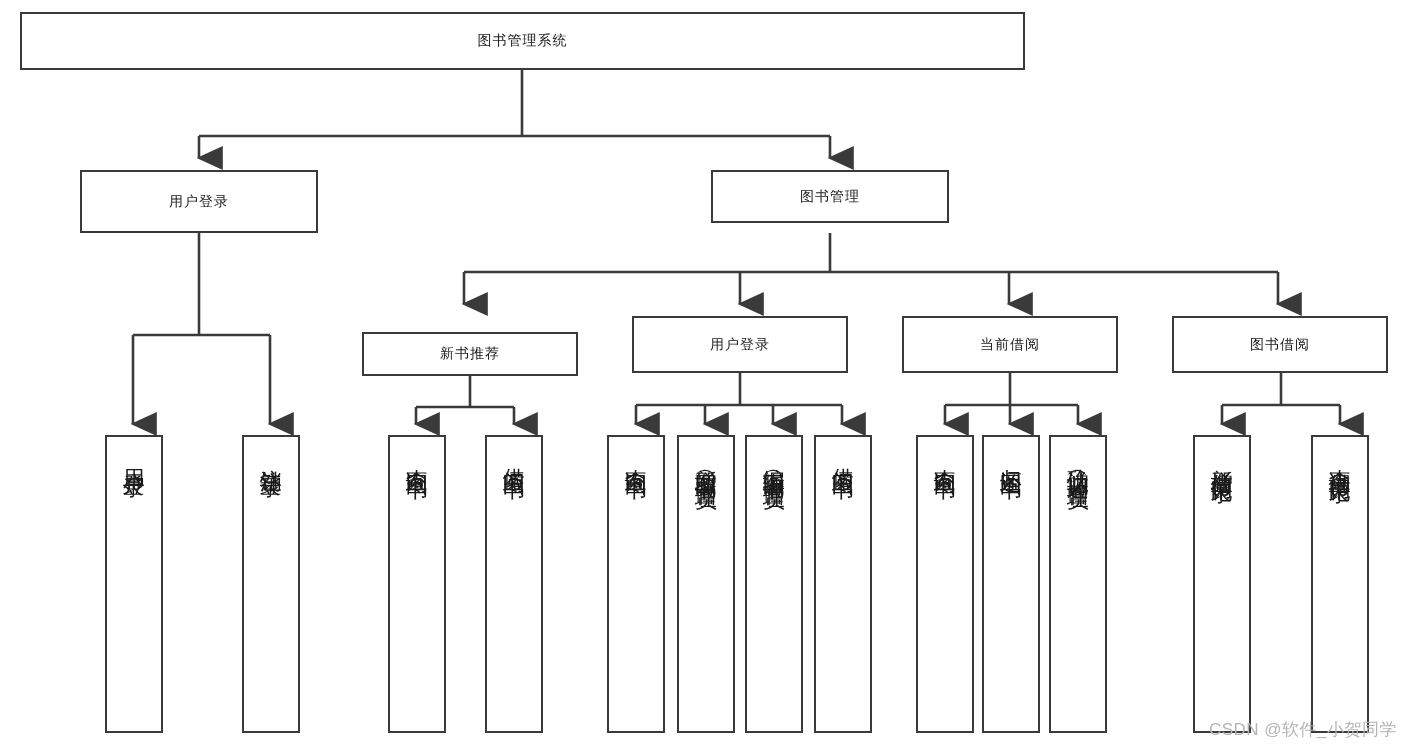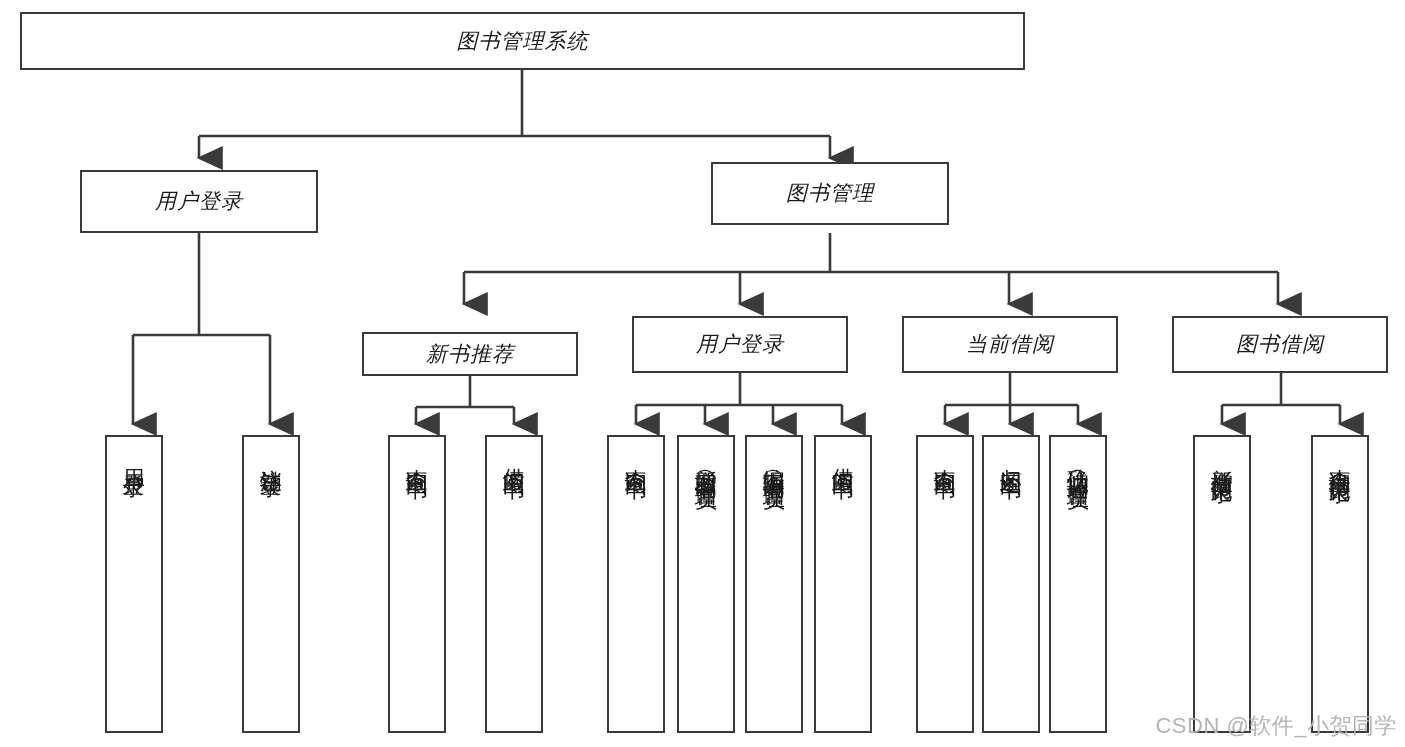--- a/index.html
+++ b/index.html
@@ -34,40 +34,39 @@
     justify-content: center;
     color: #1a1a1a;
     z-index: 2;
   }
   .node-label {
     display: block;
     line-height: 1.25;
     letter-spacing: 1px;
   }
   .node.horizontal .node-label {
-    font-size: 21px;
+    font-size: 14px;
     white-space: nowrap;
-    font-style: italic;
   }
   .node.vertical {
     align-items: flex-start;
     padding-top: 14px;
   }
   .node.vertical .node-label {
     writing-mode: vertical-rl;
     text-orientation: upright;
     font-size: 22px;
     letter-spacing: 3px;
     white-space: nowrap;
   }
   #watermark {
     position: absolute;
     right: 8px;
     bottom: 6px;
-    font-size: 22px;
+    font-size: 17px;
     color: #b4b4b4;
     white-space: nowrap;
     z-index: 5;
     letter-spacing: 0.5px;
   }
 </style>
 </head>
 <body>
 
 <div id="canvas">
@@ -122,21 +121,21 @@
     </g>
   </svg>
 
   <div class="node horizontal" style="left:20px; top:12px; width:1005px; height:58px;">
     <span class="node-label">图书管理系统</span>
   </div>
 
   <div class="node horizontal" style="left:80px; top:170px; width:238px; height:63px;">
     <span class="node-label">用户登录</span>
   </div>
-  <div class="node horizontal" style="left:711px; top:162px; width:238px; height:63px;">
+  <div class="node horizontal" style="left:711px; top:170px; width:238px; height:53px;">
     <span class="node-label">图书管理</span>
   </div>
 
   <div class="node horizontal" style="left:362px; top:316px; width:216px; height:44px;margin-top:16px;">
     <span class="node-label">新书推荐</span>
   </div>
   <div class="node horizontal" style="left:632px; top:316px; width:216px; height:57px;">
     <span class="node-label">用户登录</span>
   </div>
   <div class="node horizontal" style="left:902px; top:316px; width:216px; height:57px;">

